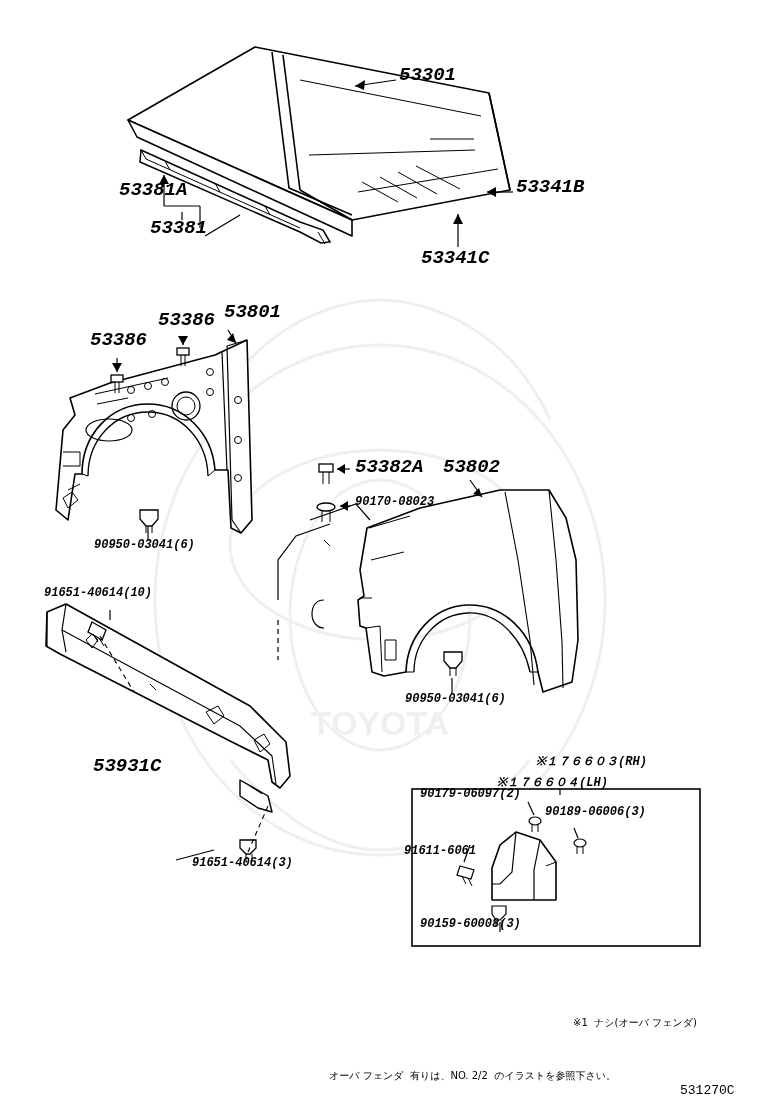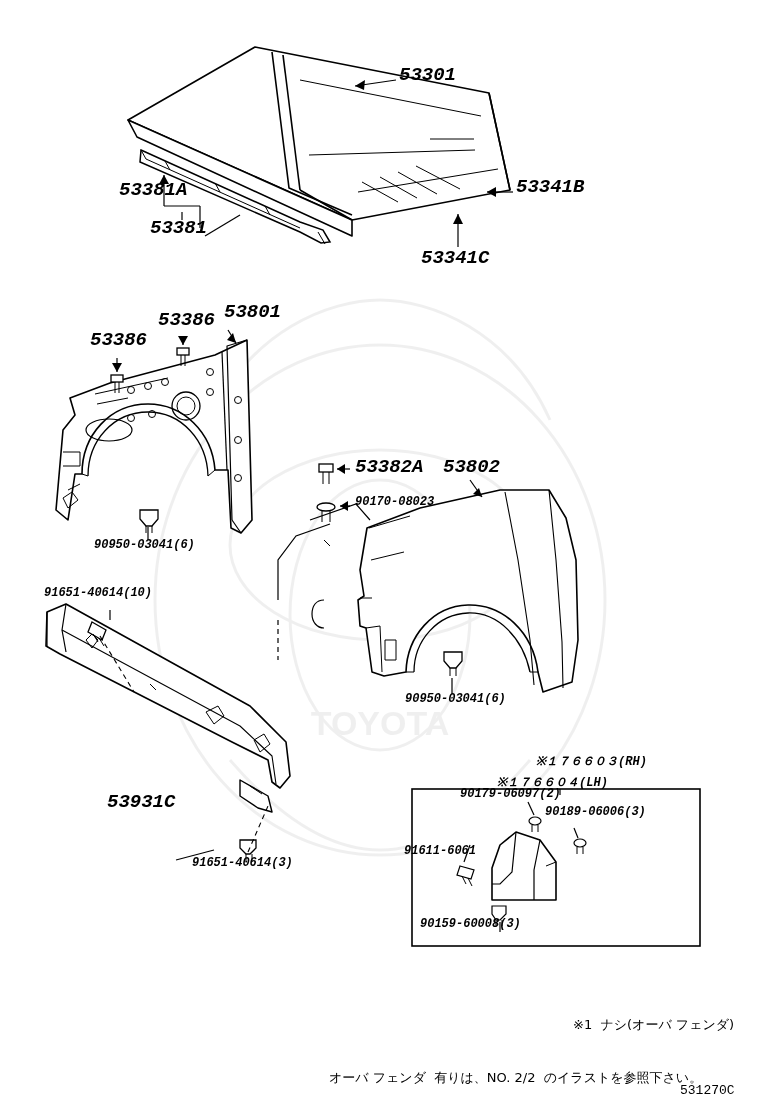--- a/index.html
+++ b/index.html
@@ -28,21 +28,21 @@
     color: #000;
     white-space: pre;
     letter-spacing: 0px;
     font-style: italic;
   }
   .lbl.big   { font-size: 19px; }
   .lbl.med   { font-size: 12px; }
   .jp {
     position: absolute;
     font-family: "DejaVu Sans", sans-serif;
-    font-size: 13px;
+    font-size: 10px;
     color: #000;
     white-space: pre;
   }
   .code {
     position: absolute;
     font-family: "Liberation Mono", monospace;
     font-size: 13px;
     color: #000;
   }
   svg { display: block; }
@@ -286,25 +286,25 @@
 <div class="lbl big" style="left:421px; top:247px;">53341C</div>
 <div class="lbl big" style="left:90px;  top:329px;">53386</div>
 <div class="lbl big" style="left:158px; top:309px;">53386</div>
 <div class="lbl big" style="left:224px; top:301px;">53801</div>
 <div class="lbl med" style="left:94px;  top:538px;">90950-03041(6)</div>
 <div class="lbl big" style="left:355px; top:456px;">53382A</div>
 <div class="lbl med" style="left:355px; top:495px;">90170-08023</div>
 <div class="lbl big" style="left:443px; top:456px;text-align:right;">53802</div>
 <div class="lbl med" style="left:405px; top:692px;">90950-03041(6)</div>
 <div class="lbl med" style="left:44px;  top:586px;">91651-40614(10)</div>
-<div class="lbl big" style="left:107px; top:755px;margin-top:36px;">53931C</div>
+<div class="lbl big" style="left:93px; top:755px;">53931C</div>
 <div class="lbl med" style="left:192px; top:856px;">91651-40614(3)</div>
 <div class="lbl med" style="left:497px; top:752px;margin-left:39px;">※１７６６０３(RH)</div>
 <div class="lbl med" style="left:497px; top:773px;">※１７６６０４(LH)</div>
-<div class="lbl med" style="left:420px; top:787px;margin-left:40px;">90179-06097(2)</div>
+<div class="lbl med" style="left:420px; top:787px;">90179-06097(2)</div>
 <div class="lbl med" style="left:545px; top:805px;">90189-06006(3)</div>
 <div class="lbl med" style="left:404px; top:824px;margin-top:20px;">91611-6061</div>
 <div class="lbl med" style="left:420px; top:917px;">90159-60008(3)</div>
 
 <div class="jp" style="left:573px; top:1016px;">※1  ナシ(オーバ フェンダ)</div>
 <div class="jp" style="left:329px; top:1069px;">オーバ フェンダ  有りは、NO. 2/2  のイラストを参照下さい。</div>
 
 <div class="code" style="left:680px; top:1083px;">531270C</div>
 
 </body></html>

